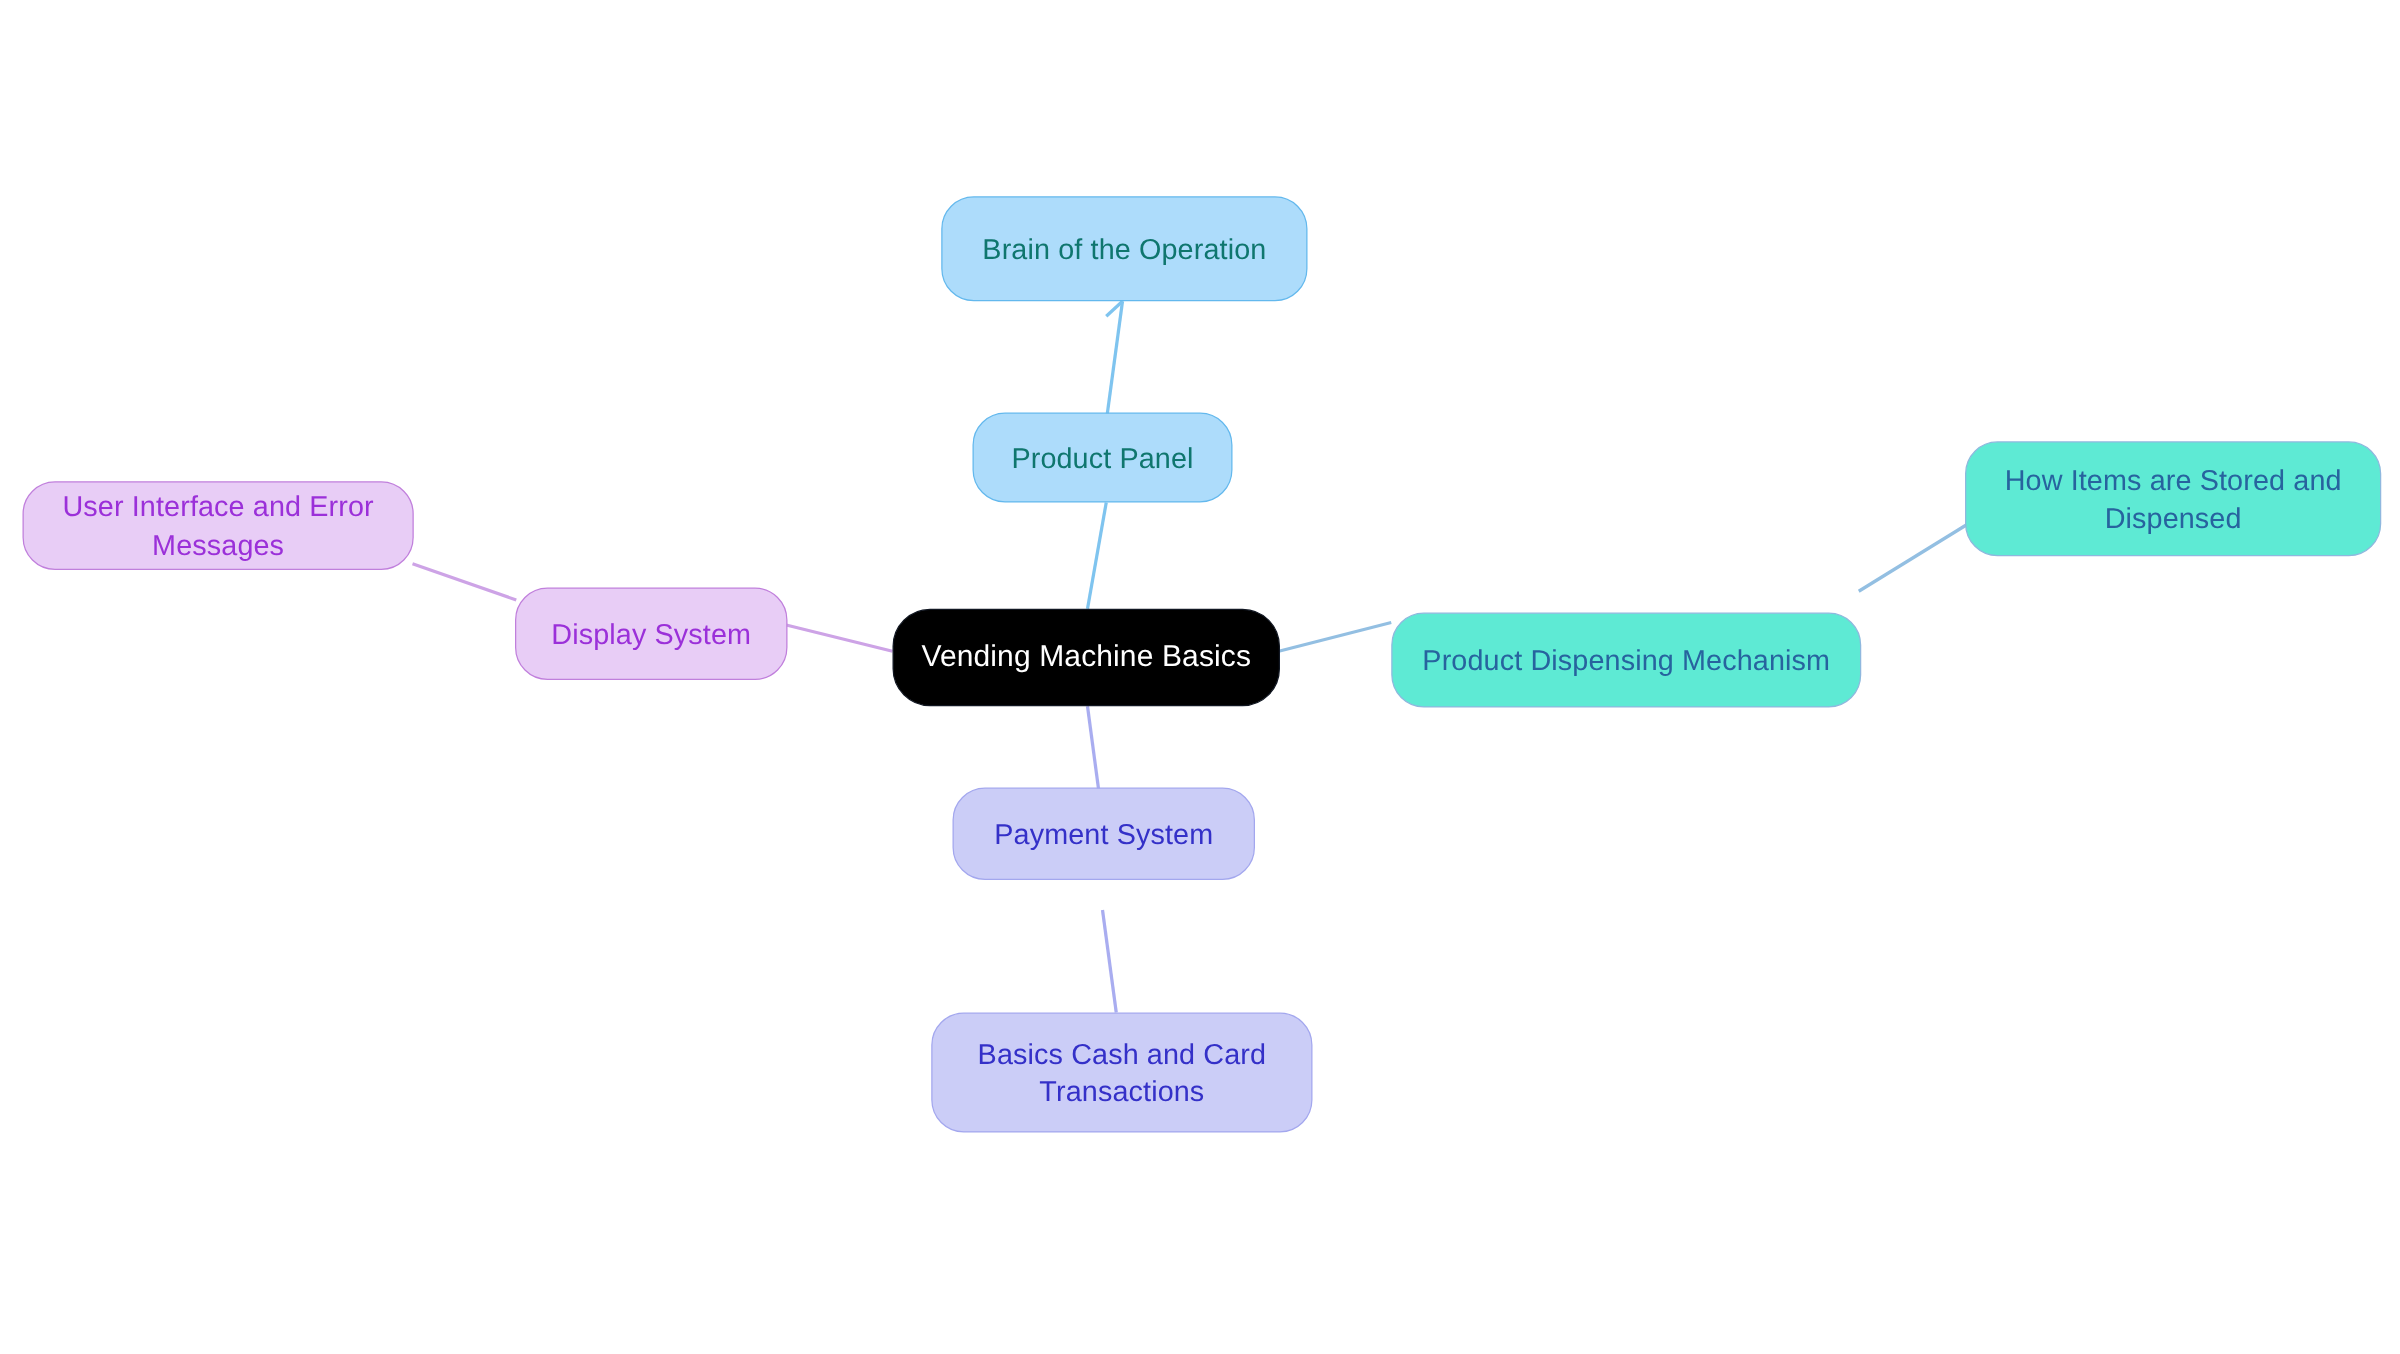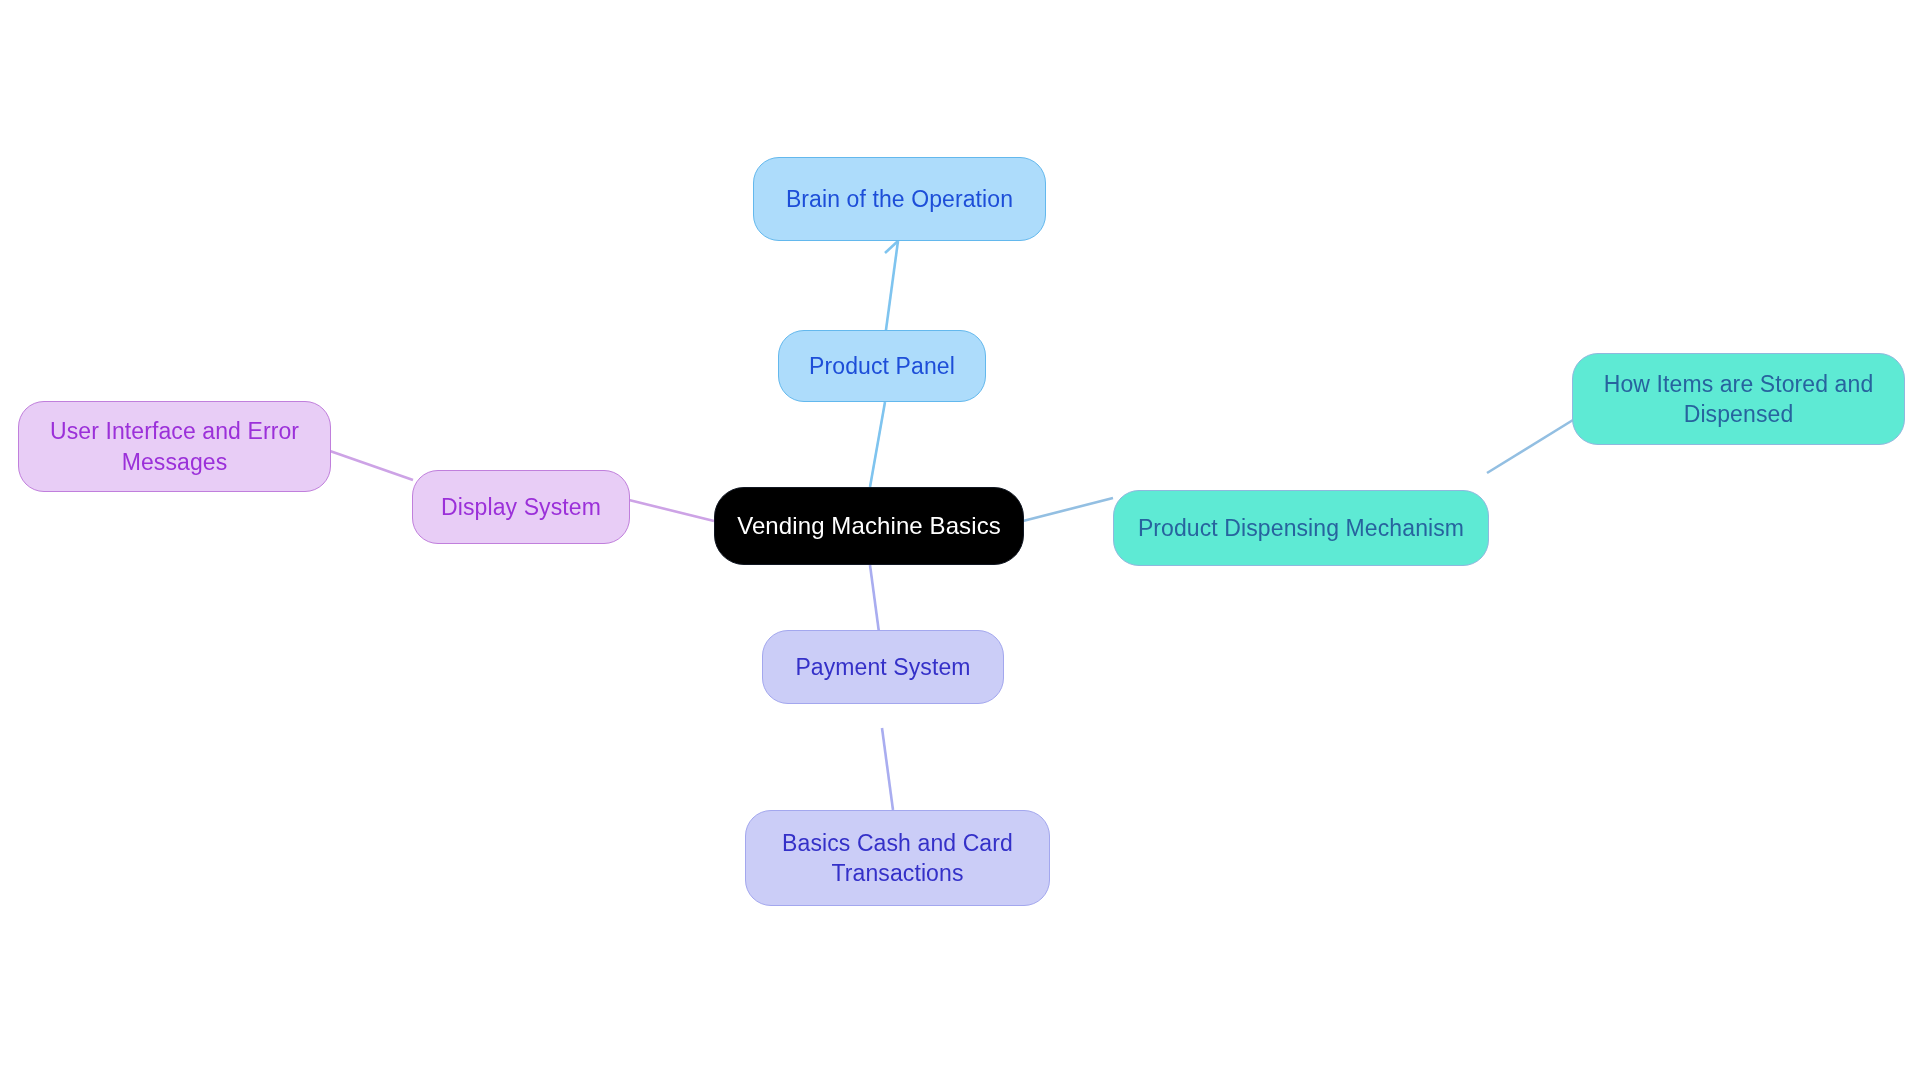--- a/index.html
+++ b/index.html
@@ -44,21 +44,21 @@
   .node-root {
     background: #000000;
     border-color: #111722;
     color: #ffffff;
     font-size: 24px;
     border-radius: 30px;
   }
   .node-sky {
     background: #ADDCFB;
     border-color: #63B8ED;
-    color: #1d4ed8;
+    color: #0f766e;
     font-size: 23px;
   }
   .node-softblue {
     background: #5eead4;
     border-color: #8FB8DE;
     color: #27639E;
     font-size: 23px;
   }
   .node-lilac {
     background: #E8CDF6;
@@ -104,21 +104,21 @@
 
   <div class="node node-sky" style="left:753px; top:157px; width:293px; height:84px;">Brain of the Operation</div>
 
   <div class="node node-softblue" style="left:1113px; top:490px; width:376px; height:76px;">Product Dispensing Mechanism</div>
 
   <div class="node node-softblue" style="left:1572px; top:353px; width:333px; height:92px;">How Items are Stored and
 Dispensed</div>
 
   <div class="node node-lilac" style="left:412px; top:470px; width:218px; height:74px;">Display System</div>
 
-  <div class="node node-lilac" style="left:18px; top:401px; width:313px; height:91px;">User Interface and Error
+  <div class="node node-lilac" style="left:18px; top:385px; width:313px; height:71px;">User Interface and Error
 Messages</div>
 
   <div class="node node-periwinkle" style="left:762px; top:630px; width:242px; height:74px;">Payment System</div>
 
   <div class="node node-periwinkle" style="left:745px; top:810px; width:305px; height:96px;">Basics Cash and Card
 Transactions</div>
 
 </div>
 
 </body></html>

